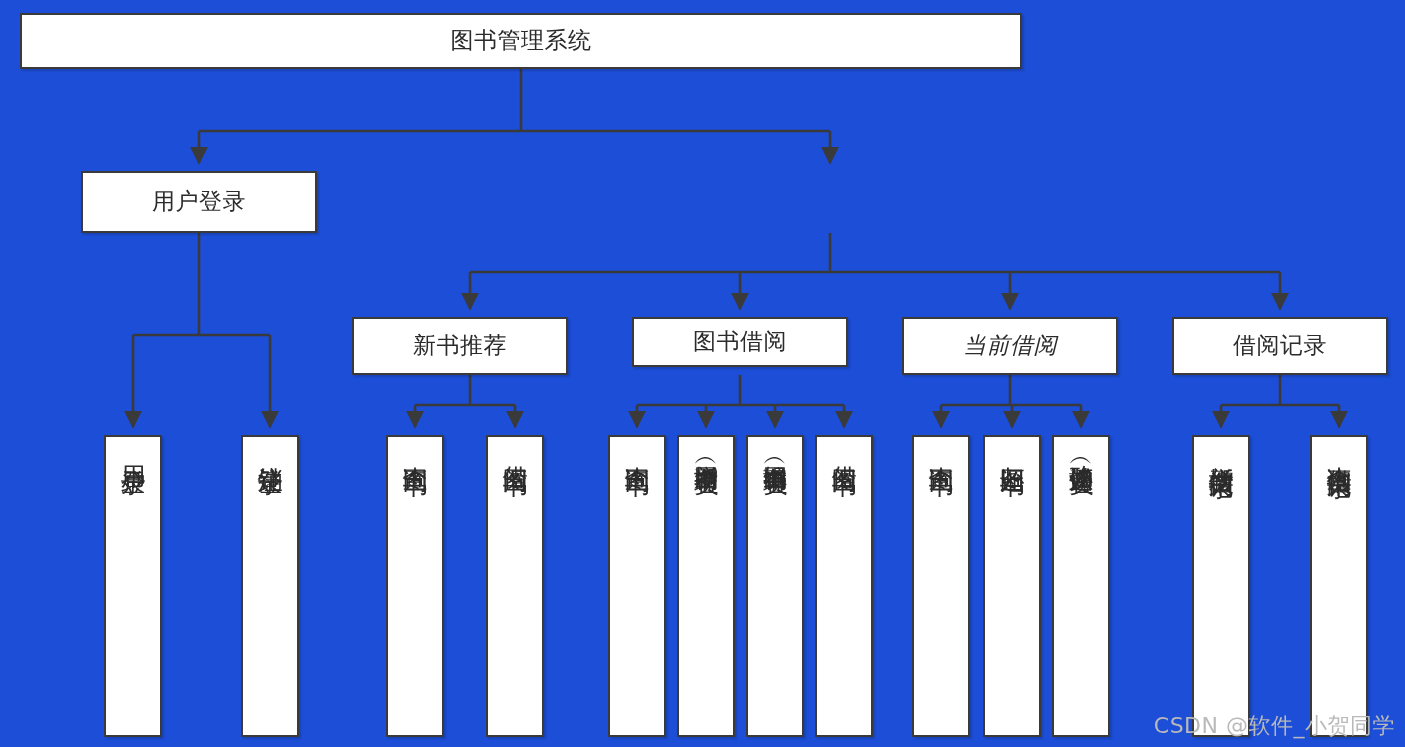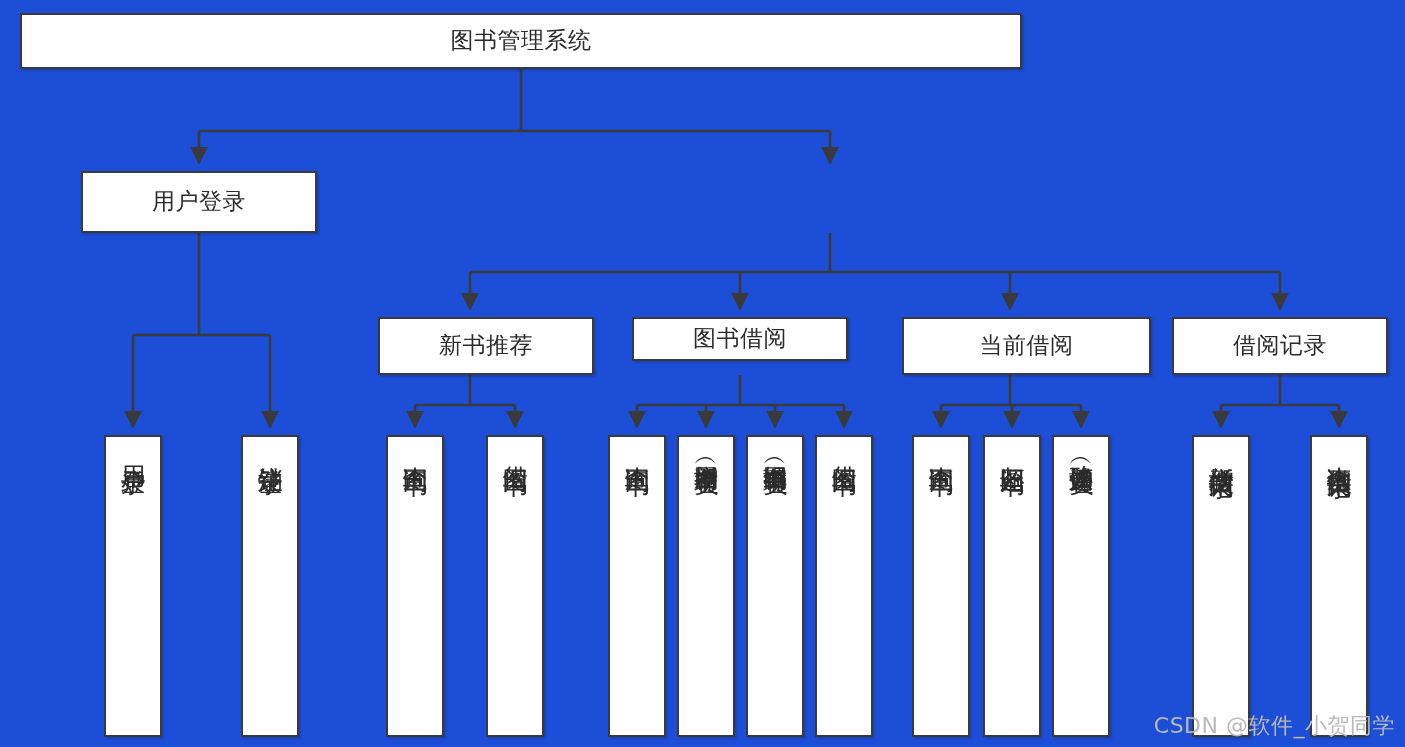--- a/index.html
+++ b/index.html
@@ -132,29 +132,29 @@
 
   <div class="node horiz" id="node-root" style="left:20px; top:13px; width:1002px; height:56px;">
     <span class="node-label">图书管理系统</span>
   </div>
 
   <div class="node horiz" id="node-user-login" style="left:81px; top:171px; width:236px; height:62px;">
     <span class="node-label">用户登录</span>
   </div>
 
 
-  <div class="node horiz" id="node-new-book-recommend" style="left:378px; top:317px; width:216px; height:58px;">
+  <div class="node horiz" id="node-new-book-recommend" style="left:352px; top:317px; width:216px; height:58px;">
     <span class="node-label">新书推荐</span>
   </div>
 
-  <div class="node horiz" id="node-book-borrow" style="left:632px; top:317px; width:216px; height:44px;">
+  <div class="node horiz" id="node-book-borrow" style="left:632px; top:317px; width:216px; height:50px;">
     <span class="node-label">图书借阅</span>
   </div>
 
-  <div class="node horiz" id="node-current-borrow" style="left:902px; top:317px; width:249px; height:58px;">
+  <div class="node horiz" id="node-current-borrow" style="left:902px; top:317px; width:216px; height:58px;font-style:italic;">
     <span class="node-label">当前借阅</span>
   </div>
 
   <div class="node horiz" id="node-borrow-record" style="left:1172px; top:317px; width:216px; height:58px;">
     <span class="node-label">借阅记录</span>
   </div>
 
   <div class="node vert" style="left:104px; top:435px; width:58px; height:302px;">
     <span class="node-label">用户登录</span>
   </div>

